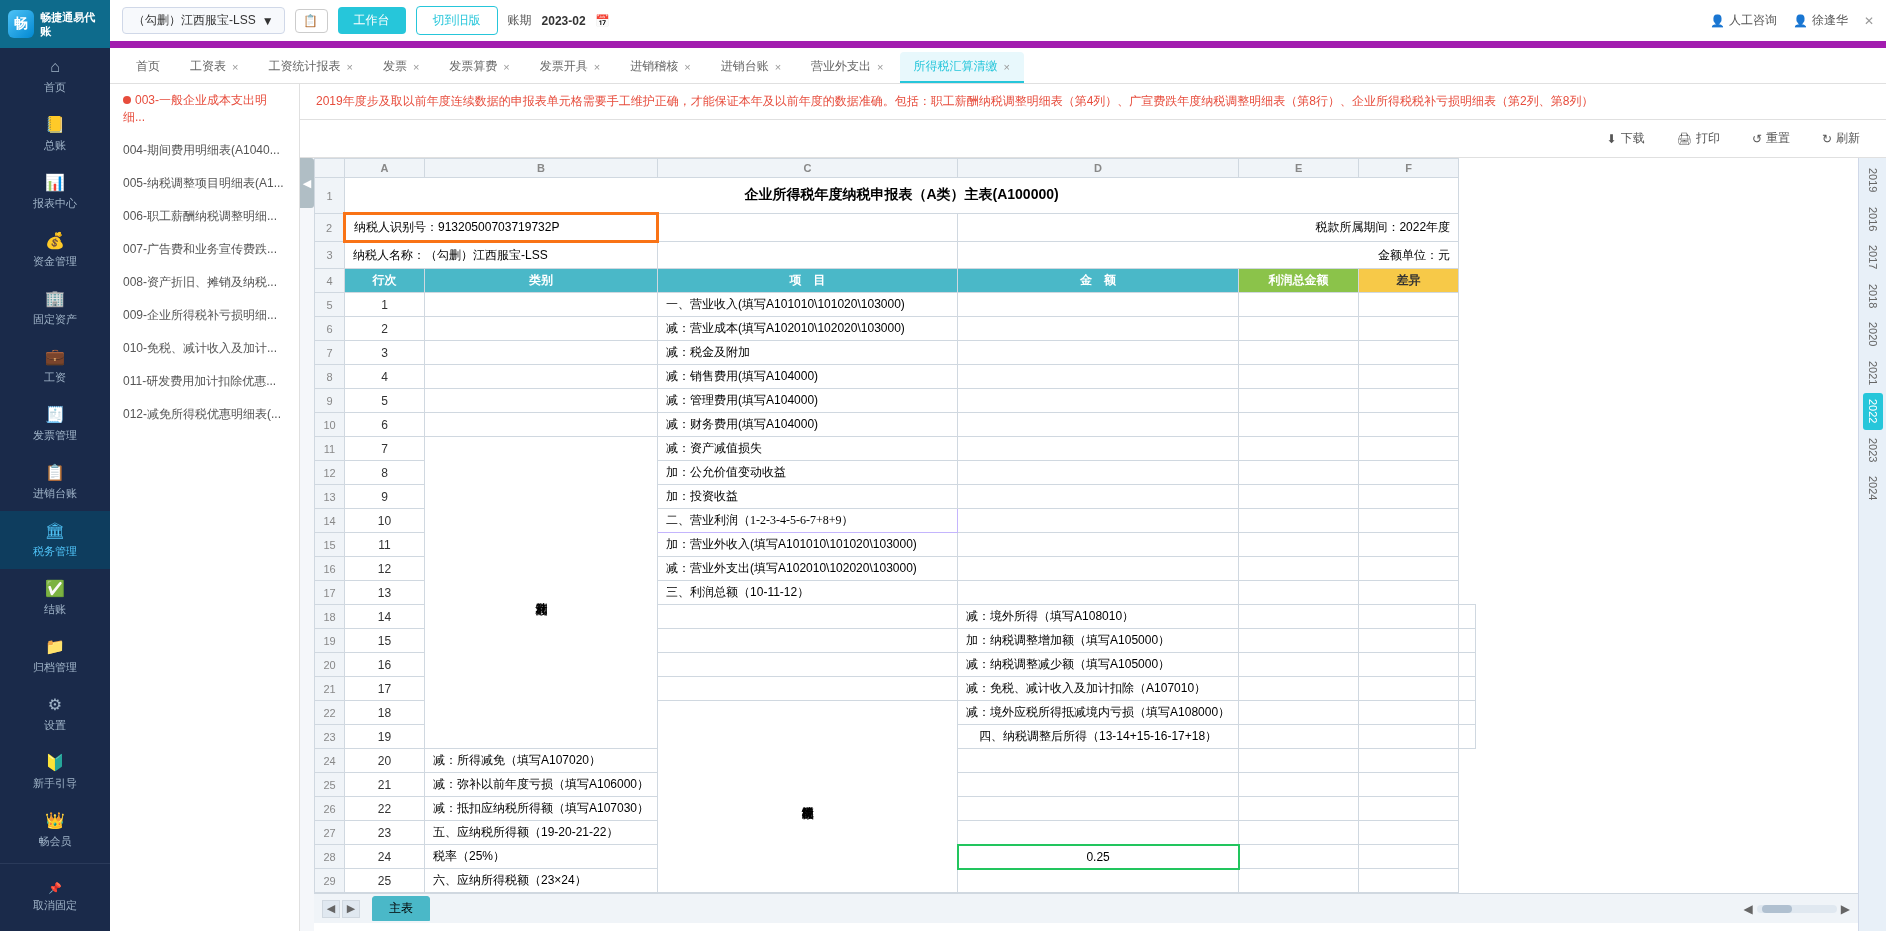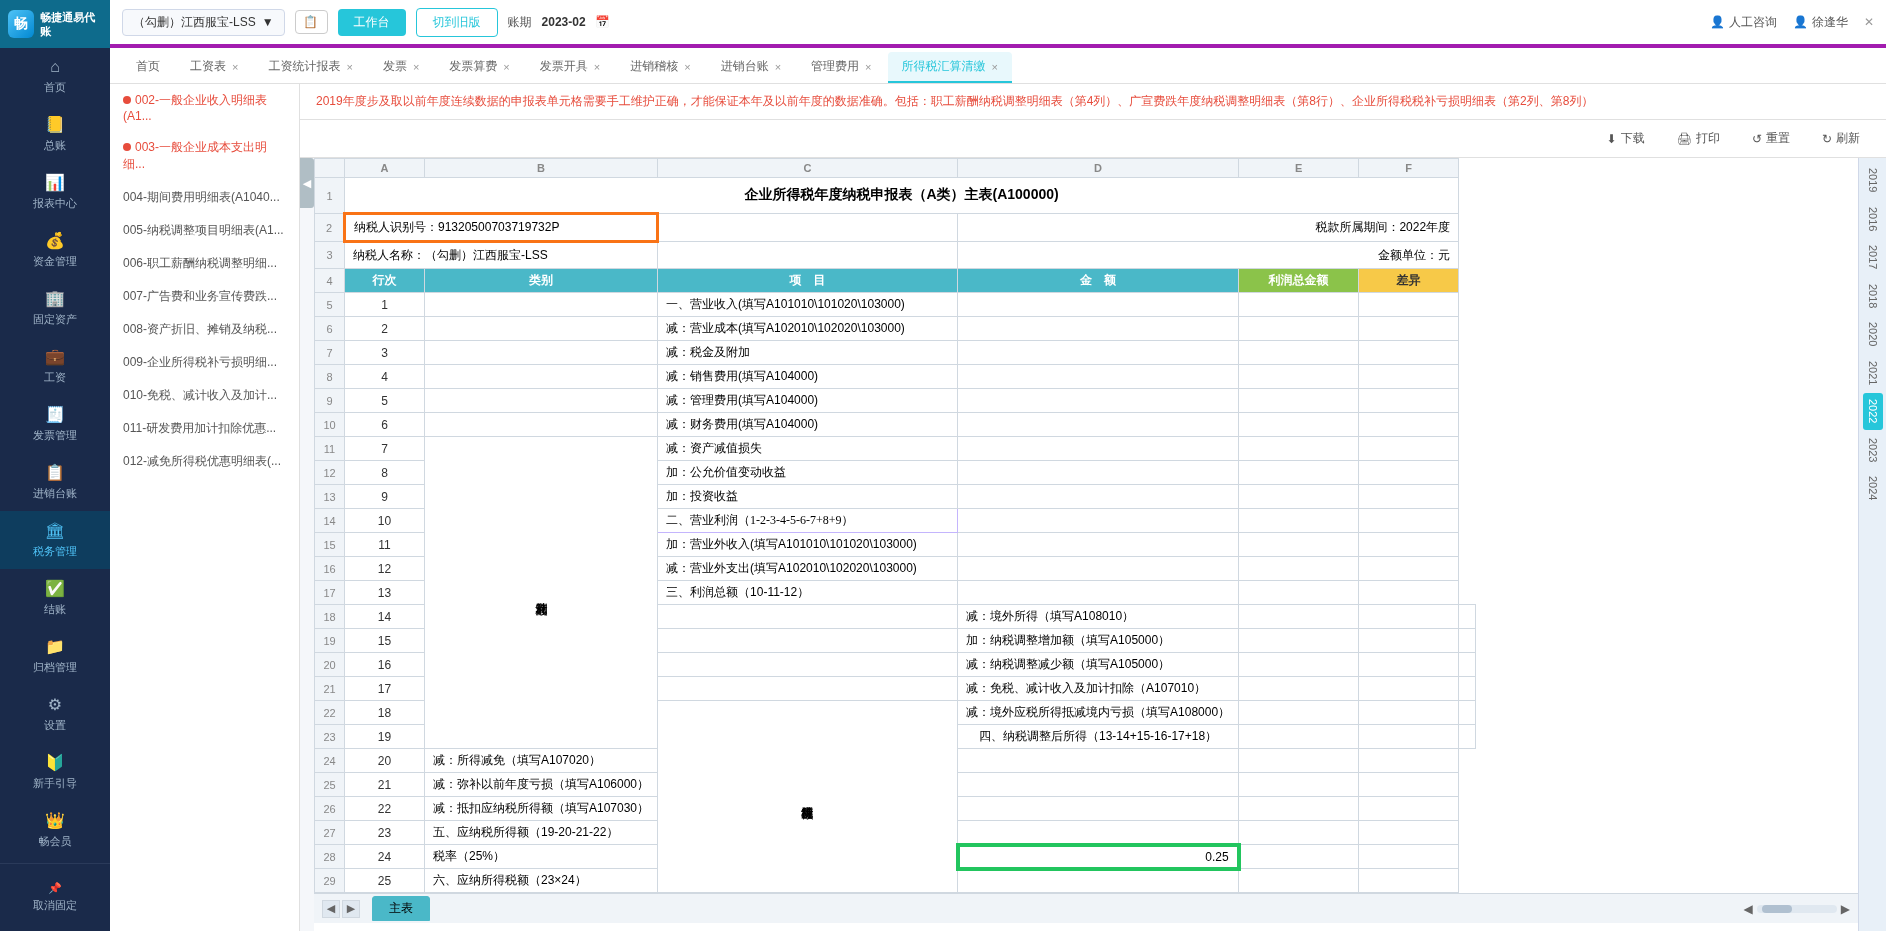--- a/index.html
+++ b/index.html
@@ -13,21 +13,21 @@
     .sidebar-item { display: flex; flex-direction: column; align-items: center; padding: 10px 4px; cursor: pointer; color: #a0b4c8; font-size: 11px; gap: 4px; }
     .sidebar-item.active { background: #0e3d5e; color: #4fc3f7; }
     .sidebar-item-icon { font-size: 16px; }
     .sidebar-footer { padding: 10px 4px; border-top: 1px solid #2a3a5a; }
     .sidebar-footer-item { display: flex; flex-direction: column; align-items: center; padding: 8px 4px; cursor: pointer; color: #a0b4c8; font-size: 11px; gap: 3px; }
 
     
     .main { flex: 1; display: flex; flex-direction: column; overflow: hidden; }
 
     
-    .topbar { background: #fff; height: 48px; display: flex; align-items: center; padding: 0 12px; border-bottom: 4px solid #a21caf; gap: 10px; flex-shrink: 0; }
+    .topbar { background: #fff; height: 48px; display: flex; align-items: center; padding: 0 12px; border-bottom: 7px solid #a21caf; gap: 10px; flex-shrink: 0; }
     .company-selector { display: flex; align-items: center; gap: 6px; border: 1px solid #d0d8e8; border-radius: 4px; padding: 4px 10px; cursor: pointer; font-size: 12px; color: #333; background: #f7f9fc; }
     .topbar-btn { padding: 5px 16px; border-radius: 4px; font-size: 12px; cursor: pointer; border: none; }
     .topbar-btn.work { background: #26c6da; color: #fff; }
     .topbar-btn.switch { background: #fff; border: 1px solid #26c6da; color: #26c6da; }
     .topbar-right { margin-left: auto; display: flex; align-items: center; gap: 16px; font-size: 12px; color: #555; }
     .topbar-user { display: flex; align-items: center; gap: 4px; }
 
     
     .tabbar { background: #fff; height: 36px; display: flex; align-items: flex-end; padding: 0 12px; border-bottom: 1px solid #e0e0e0; gap: 2px; flex-shrink: 0; overflow-x: auto; }
     .tab { padding: 6px 14px; font-size: 12px; cursor: pointer; color: #666; border-bottom: 2px solid transparent; display: flex; align-items: center; gap: 6px; white-space: nowrap; }
@@ -214,33 +214,32 @@
       </div>
       <div class="tab">
         <span>进销稽核</span>
         <span class="tab-close">×</span>
       </div>
       <div class="tab">
         <span>进销台账</span>
         <span class="tab-close">×</span>
       </div>
       <div class="tab">
-        <span>管理费用</span>
+        <span>营业外支出</span>
         <span class="tab-close">×</span>
       </div>
       <div class="tab active">
         <span>所得税汇算清缴</span>
         <span class="tab-close">×</span>
       </div>
     </div>
 
   <div class="content">
 
     <div class="left-panel" id="left-panel">
-        <div class="left-panel-item error"><span class="dot dot-red"></span><span>002-一般企业收入明细表(A1...</span></div>
         <div class="left-panel-item error"><span class="dot dot-red"></span><span>003-一般企业成本支出明细...</span></div>
         <div class="left-panel-item"><span>004-期间费用明细表(A1040...</span></div>
         <div class="left-panel-item"><span>005-纳税调整项目明细表(A1...</span></div>
         <div class="left-panel-item"><span>006-职工薪酬纳税调整明细...</span></div>
         <div class="left-panel-item"><span>007-广告费和业务宣传费跌...</span></div>
         <div class="left-panel-item"><span>008-资产折旧、摊销及纳税...</span></div>
         <div class="left-panel-item"><span>009-企业所得税补亏损明细...</span></div>
         <div class="left-panel-item"><span>010-免税、减计收入及加计...</span></div>
         <div class="left-panel-item"><span>011-研发费用加计扣除优惠...</span></div>
         <div class="left-panel-item"><span>012-减免所得税优惠明细表(...</span></div>
@@ -520,21 +519,21 @@
     <td class="item-cell" style="border:1px solid #d0d8e0;padding:3px 8px;">五、应纳税所得额（19-20-21-22）</td>
     <td class="amount-cell" style="border:1px solid #d0d8e0;padding:3px 8px;text-align:right;"></td>
     <td style="border:1px solid #d0d8e0;padding:3px 8px;"></td>
     <td style="border:1px solid #d0d8e0;padding:3px 8px;"></td>
                 </tr>
                 <tr>
                   <td class="row-index">28</td>
     <td class="row-num" style="border:1px solid #d0d8e0;text-align:center;">24</td>
 
     <td class="item-cell" style="border:1px solid #d0d8e0;padding:3px 8px;">税率（25%）</td>
-    <td class="amount-cell" style="border:4px solid #22c55e;padding:3px 8px;text-align:right;">0.25</td>
+    <td class="amount-cell" style="border:2px solid #22c55e;padding:3px 8px;text-align:center;">0.25</td>
     <td style="border:1px solid #d0d8e0;padding:3px 8px;"></td>
     <td style="border:1px solid #d0d8e0;padding:3px 8px;"></td>
                 </tr>
                 <tr>
                   <td class="row-index">29</td>
     <td class="row-num" style="border:1px solid #d0d8e0;text-align:center;">25</td>
 
     <td class="item-cell" style="border:1px solid #d0d8e0;padding:3px 8px;">六、应纳所得税额（23×24）</td>
     <td class="amount-cell" style="border:1px solid #d0d8e0;padding:3px 8px;text-align:right;"></td>
     <td style="border:1px solid #d0d8e0;padding:3px 8px;"></td>

